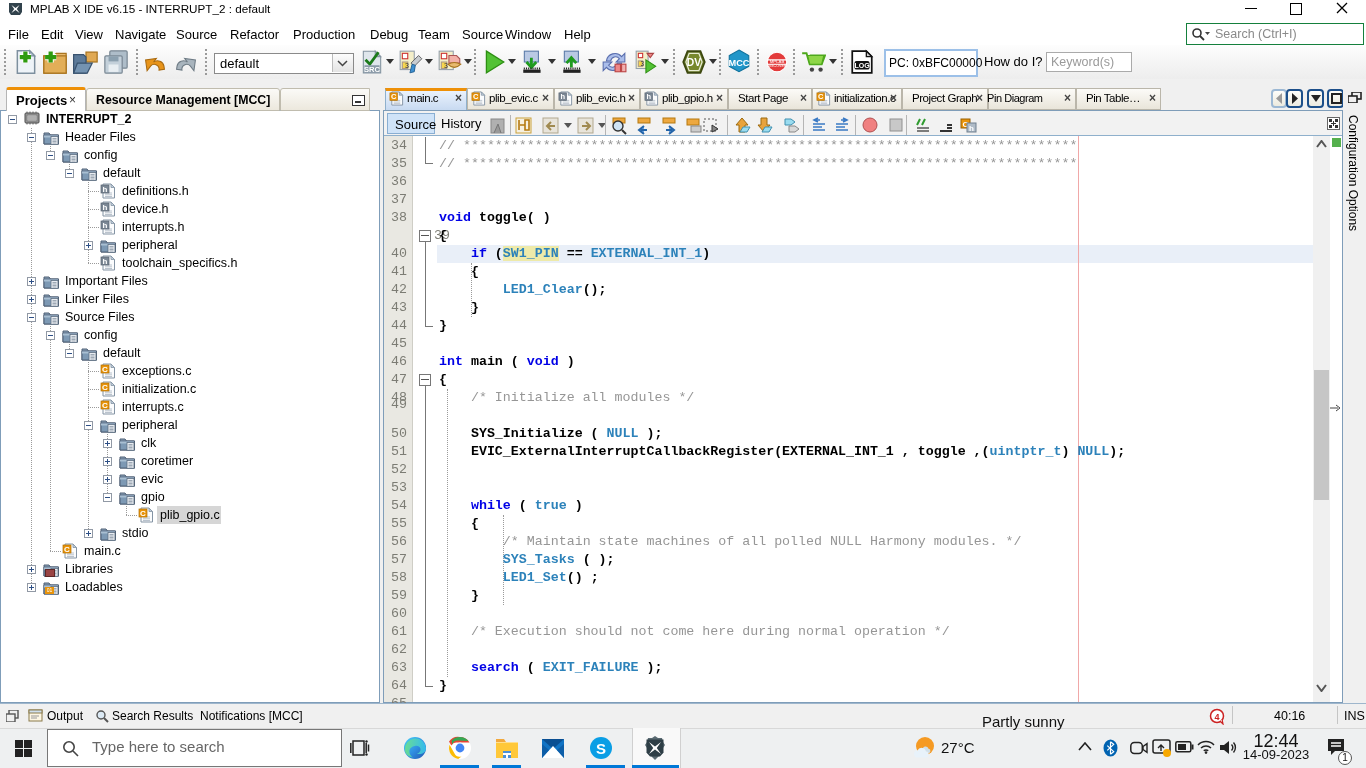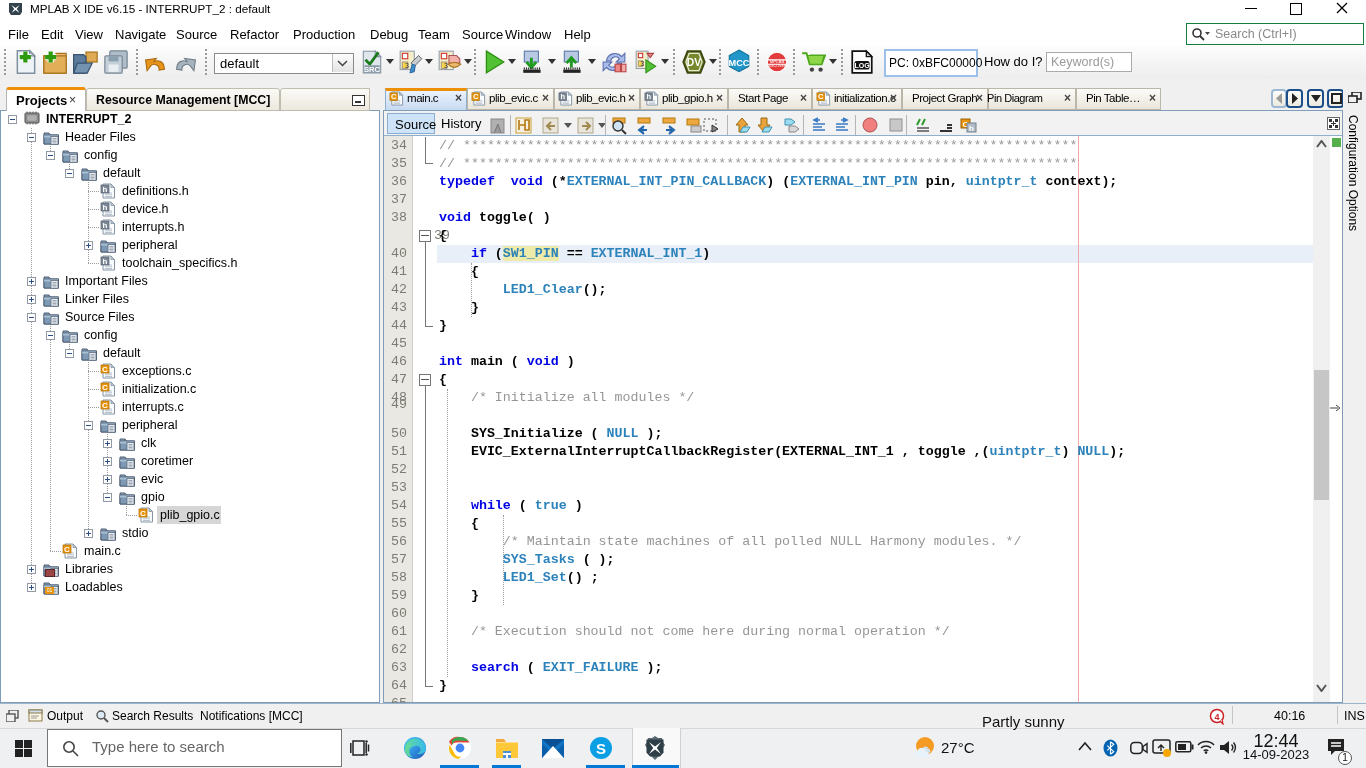--- a/index.html
+++ b/index.html
@@ -651,21 +651,20 @@
       </svg>
   <svg class="abs" style="left:1316px;top:684px" width="11" height="8">
         <path d="M1 1 L5.5 7 L10 1" fill="none" stroke="#555" stroke-width="2"></path>
       </svg>
   <div class="abs" style="left:1332px;top:138px;width:9px;height:9px;background:#55b04d;"></div>
   <svg class="abs" style="left:1330px;top:404px" width="12" height="8">
         <path d="M0 4 h8 M6 1 l4 3 l-4 3" stroke="#444" fill="none"></path>
       </svg>
   <div class="codeline mono" style="top:137px;"><span class="cm">// *****************************************************************************</span></div>
   <div class="codeline mono" style="top:155px;"><span class="cm">// *****************************************************************************</span></div>
-  <div class="codeline mono" style="top:173px;"><span class="kw">typedef</span>  <span class="kw">void</span> (*<span class="mc">EXTERNAL_INT_PIN_CALLBACK</span>) (<span class="mc">EXTERNAL_INT_PIN</span> pin, <span class="mc">uintptr_t</span> context);</div>
   <div class="codeline mono" style="top:209px;"><span class="kw">void</span> toggle( )</div>
   <div class="codeline mono" style="top:227px;">{</div>
   <div class="codeline mono" style="top:245px;">    <span class="kw">if</span> (<span class="occ"><span class="mc">SW1_PIN</span></span> == <span class="mc">EXTERNAL_INT_1</span>)</div>
   <div class="codeline mono" style="top:263px;">    {</div>
   <div class="codeline mono" style="top:281px;">        <span class="mc">LED1_Clear</span>();</div>
   <div class="codeline mono" style="top:299px;">    }</div>
   <div class="codeline mono" style="top:317px;">}</div>
   <div class="codeline mono" style="top:353px;"><span class="kw">int</span> main ( <span class="kw">void</span> )</div>
   <div class="codeline mono" style="top:371px;">{</div>
   <div class="codeline mono" style="top:389px;">    <span class="cm">/* Initialize all modules */</span></div>

